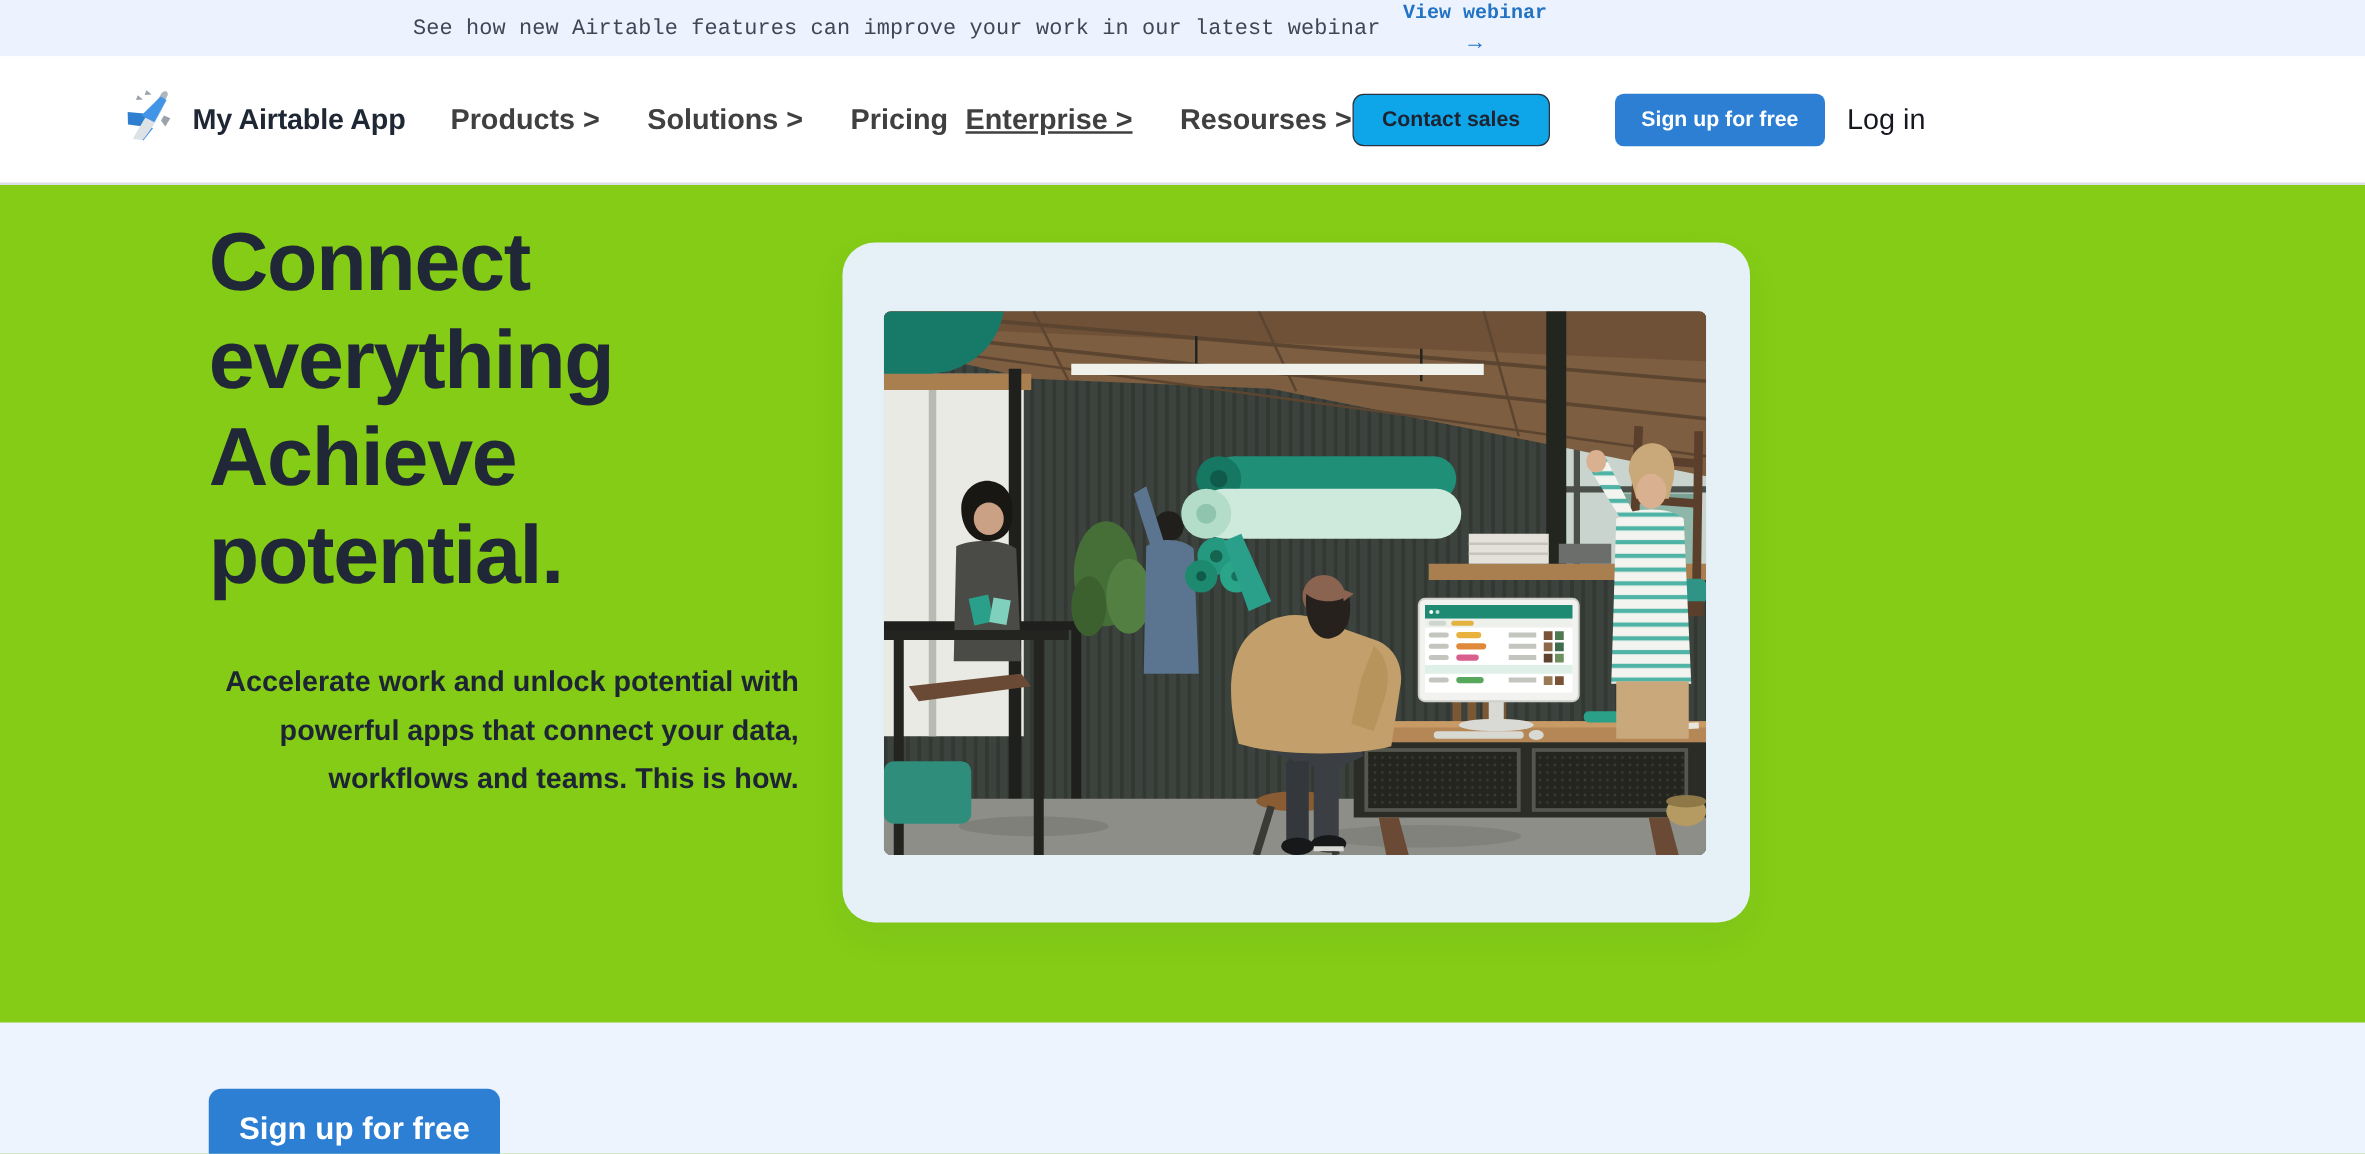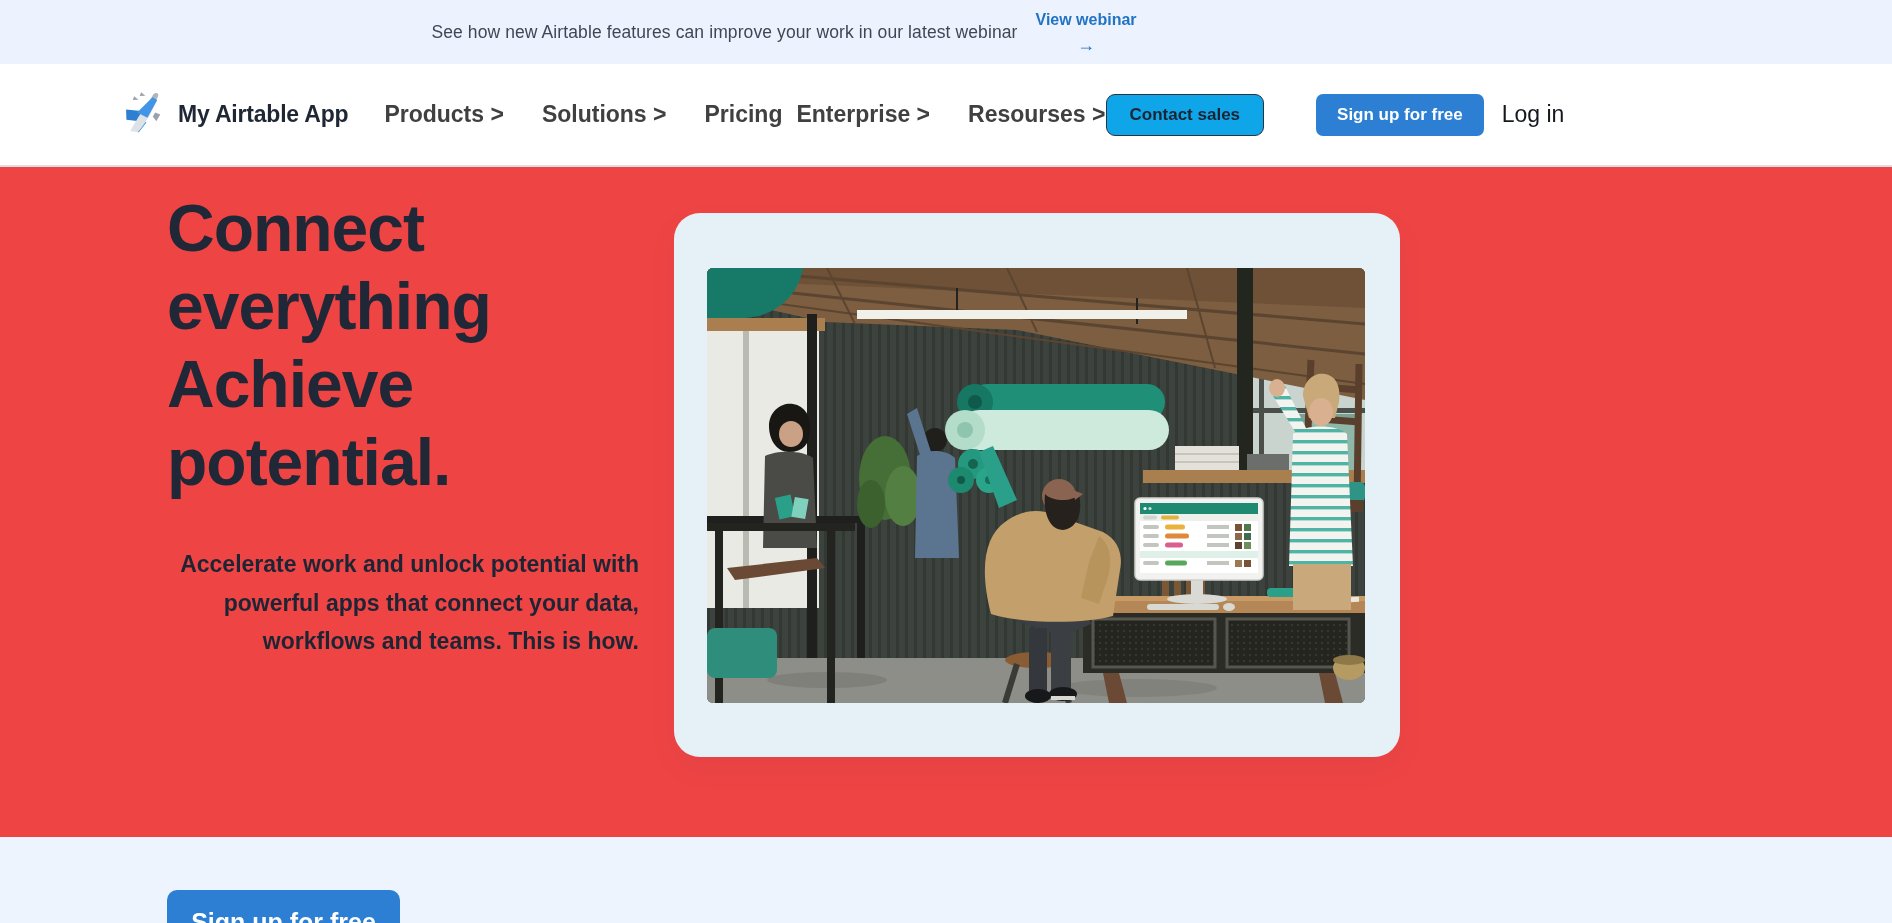--- a/index.html
+++ b/index.html
@@ -7,61 +7,61 @@
   body {
     font-family:"Liberation Sans", sans-serif;
     background:#eef4fd;
     color:#1f2735;
     position:relative;
   }
 
   
   .banner { width:100%; background:#edf3fe; }
   .banner-inner {
-    width:1568px; height:64px;
-    display:flex; align-items:center; justify-content:center; gap:18px;
+    width:1568px; height:45px;
+    display:flex; align-items:center; justify-content:center; gap:18px;font-family:Liberation Mono, monospace;
   }
   .banner-msg { font-size:17.5px; color:#3f4756; letter-spacing:.1px; }
   .banner-link {
     display:flex; align-items:center; gap:7px;
     font-size:16px; font-weight:700; color:#2273c4;
     text-decoration:none; cursor:pointer;flex-direction:column;
   }
   .banner-link .arrow { font-weight:400; font-size:18px; line-height:1; }
 
   
   .nav { width:100%; background:#ffffff; border-bottom:2px solid #dcdfe8; }
   .nav-inner {
     width:1568px; height:101px;
     display:flex; align-items:center;
-    padding:0 144px 0 120px;
+    padding:0 144px 0 96px;
   }
   .brand { display:flex; align-items:center; gap:10px; cursor:pointer; }
   .brand-title { font-size:23px; font-weight:700; color:#1f2735; letter-spacing:-.2px; white-space:nowrap; }
   .nav-links { display:flex; align-items:center; gap:38px; margin-left:36px; }
   .nav-links a {
     font-size:23px; font-weight:700; color:#404040;
     text-decoration:none; cursor:pointer; white-space:nowrap;
   }
-  .nav-links a:nth-child(4) { margin-left:-24px; }
+  .nav-links a:nth-child(4) { margin-left:-24px;text-decoration:underline; }
   .nav-right { margin-left:auto; display:flex; align-items:center; }
   .btn-contact {
     font-family:inherit; font-size:17px; font-weight:600; color:#1d2330;
     background:#0ea5e9; border:1.5px solid #2b3240; border-radius:9px;
     padding:10px 23px; cursor:pointer; margin-right:52px; white-space:nowrap;
   }
   .btn-signup {
     font-family:inherit; font-size:17px; font-weight:700; color:#fff;
     background:#2d7fd4; border:none; border-radius:7px;
     padding:11px 21px; cursor:pointer; white-space:nowrap;
   }
   .login { font-size:23px; color:#15181e; text-decoration:none; cursor:pointer; margin-left:18px; white-space:nowrap; }
 
   
-  .hero { position:relative; width:100%; height:670px; background:#ef4444; }
+  .hero { position:relative; width:100%; height:670px; background:#84cc16; }
   .hero-text { position:absolute; left:167px; top:22px; }
   .h1 {
     font-size:66px; line-height:78px; font-weight:700;
     color:#202837; letter-spacing:-1px;
   }
   .hero-p {
     margin-top:44px; width:472px;
     font-size:23px; line-height:38.5px; font-weight:700; color:#1d2534;text-align:right;
   }
   .hero-cta {

